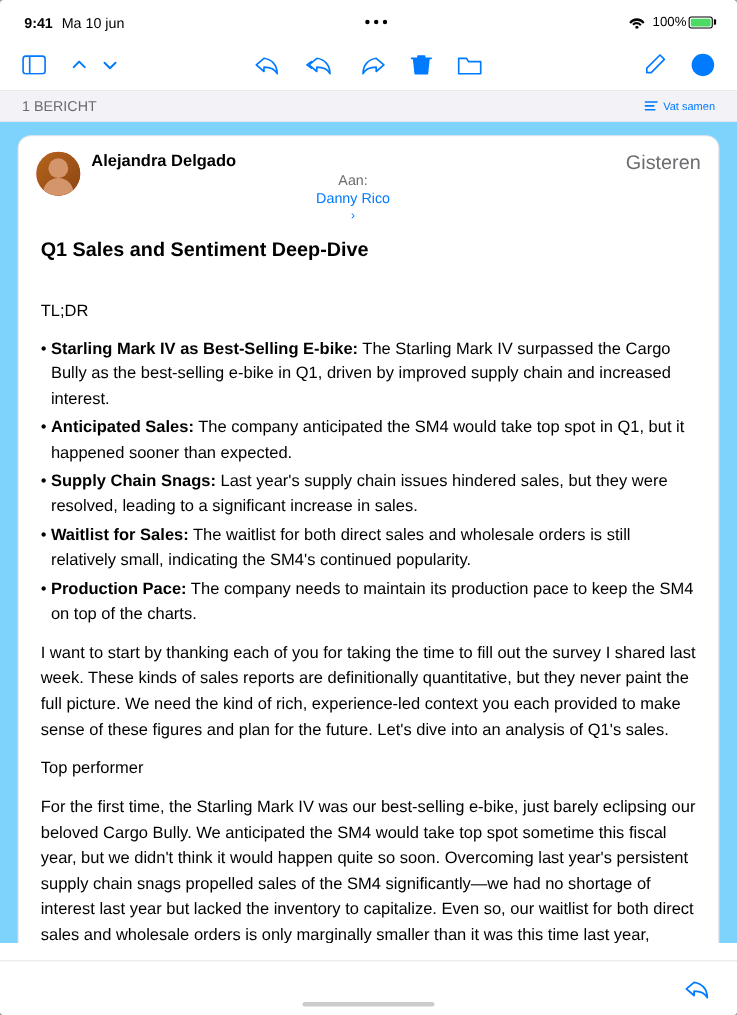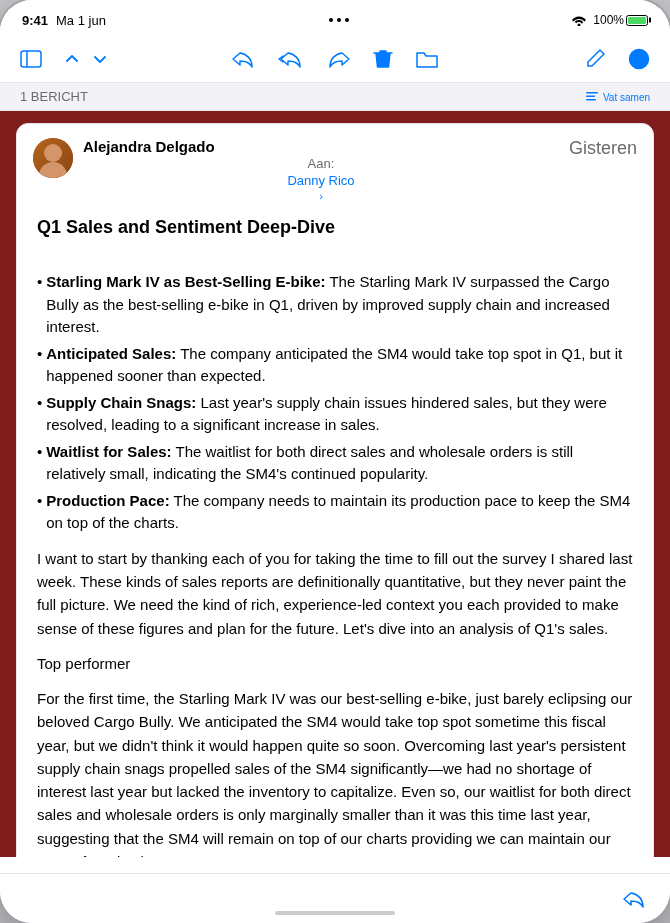--- a/index.html
+++ b/index.html
@@ -10,21 +10,21 @@
       display: flex;
       justify-content: center;
       align-items: center;
       min-height: 100vh;
     }
 
     .device {
       width: 670px;
       height: 923px;
       background: #fff;
-      border-radius: 32px;
+      border-radius: 4px;
       overflow: hidden;
       position: relative;
       box-shadow: 0 0 0 2px #a0a0a5, 0 20px 60px rgba(0,0,0,0.4);
     }
 
     
     .status-bar {
       display: flex;
       justify-content: space-between;
       align-items: center;
@@ -172,21 +172,21 @@
       border: none;
       cursor: pointer;
       color: #007aff;
       font-size: 10px;
     }
 
     
     .email-content {
       flex: 1;
       overflow-y: auto;
-      background: #7f1d1d;
+      background: #7dd3fc;
       padding: 0;
       height: calc(923px - 36px - 58px - 33px - 50px);
     }
 
     
     .email-message {
       margin: 12px 16px;
       background: #fff;
       border-radius: 12px;
       border: 1px solid #e5e5ea;
@@ -336,21 +336,21 @@
     }
   </style>
 </head>
 <body>
 
 <div class="device">
 
   <div class="status-bar">
     <div class="status-left">
       <span class="status-time">9:41</span>
-      <span class="status-date">Ma 1 jun</span>
+      <span class="status-date">Ma 10 jun</span>
     </div>
     <div class="status-center">
       <div class="dot"></div>
       <div class="dot"></div>
       <div class="dot"></div>
     </div>
     <div class="status-right">
 
       <svg width="16" height="12" viewBox="0 0 16 12">
         <path d="M8 9.5a1.5 1.5 0 110 3 1.5 1.5 0 010-3zm0-3.5a5 5 0 014.24 2.34l-1.4 1.4A3 3 0 008 8a3 3 0 00-2.84 1.24l-1.4-1.4A5 5 0 018 6zm0-3.5a8.5 8.5 0 016.96 3.62l-1.4 1.4A6.5 6.5 0 008 5a6.5 6.5 0 00-5.56 2.52l-1.4-1.4A8.5 8.5 0 018 2.5z" fill="#000"></path>
@@ -471,20 +471,21 @@
             <span class="recipient">Danny Rico</span>
             <span class="chevron">›</span>
           </div>
         </div>
         <div class="email-date">Gisteren</div>
       </div>
 
       <div class="email-body">
         <div class="email-subject">Q1 Sales and Sentiment Deep-Dive</div>
 
+        <p>TL;DR</p>
 
         <div class="bullet-list" id="bullet-list">
             <div class="bullet-item">
               <span class="bullet-dot">•</span>
               <span><strong>Starling Mark IV as Best-Selling E-bike:</strong> The Starling Mark IV surpassed the Cargo Bully as the best-selling e-bike in Q1, driven by improved supply chain and increased interest.</span>
             </div>
             <div class="bullet-item">
               <span class="bullet-dot">•</span>
               <span><strong>Anticipated Sales:</strong> The company anticipated the SM4 would take top spot in Q1, but it happened sooner than expected.</span>
             </div>

